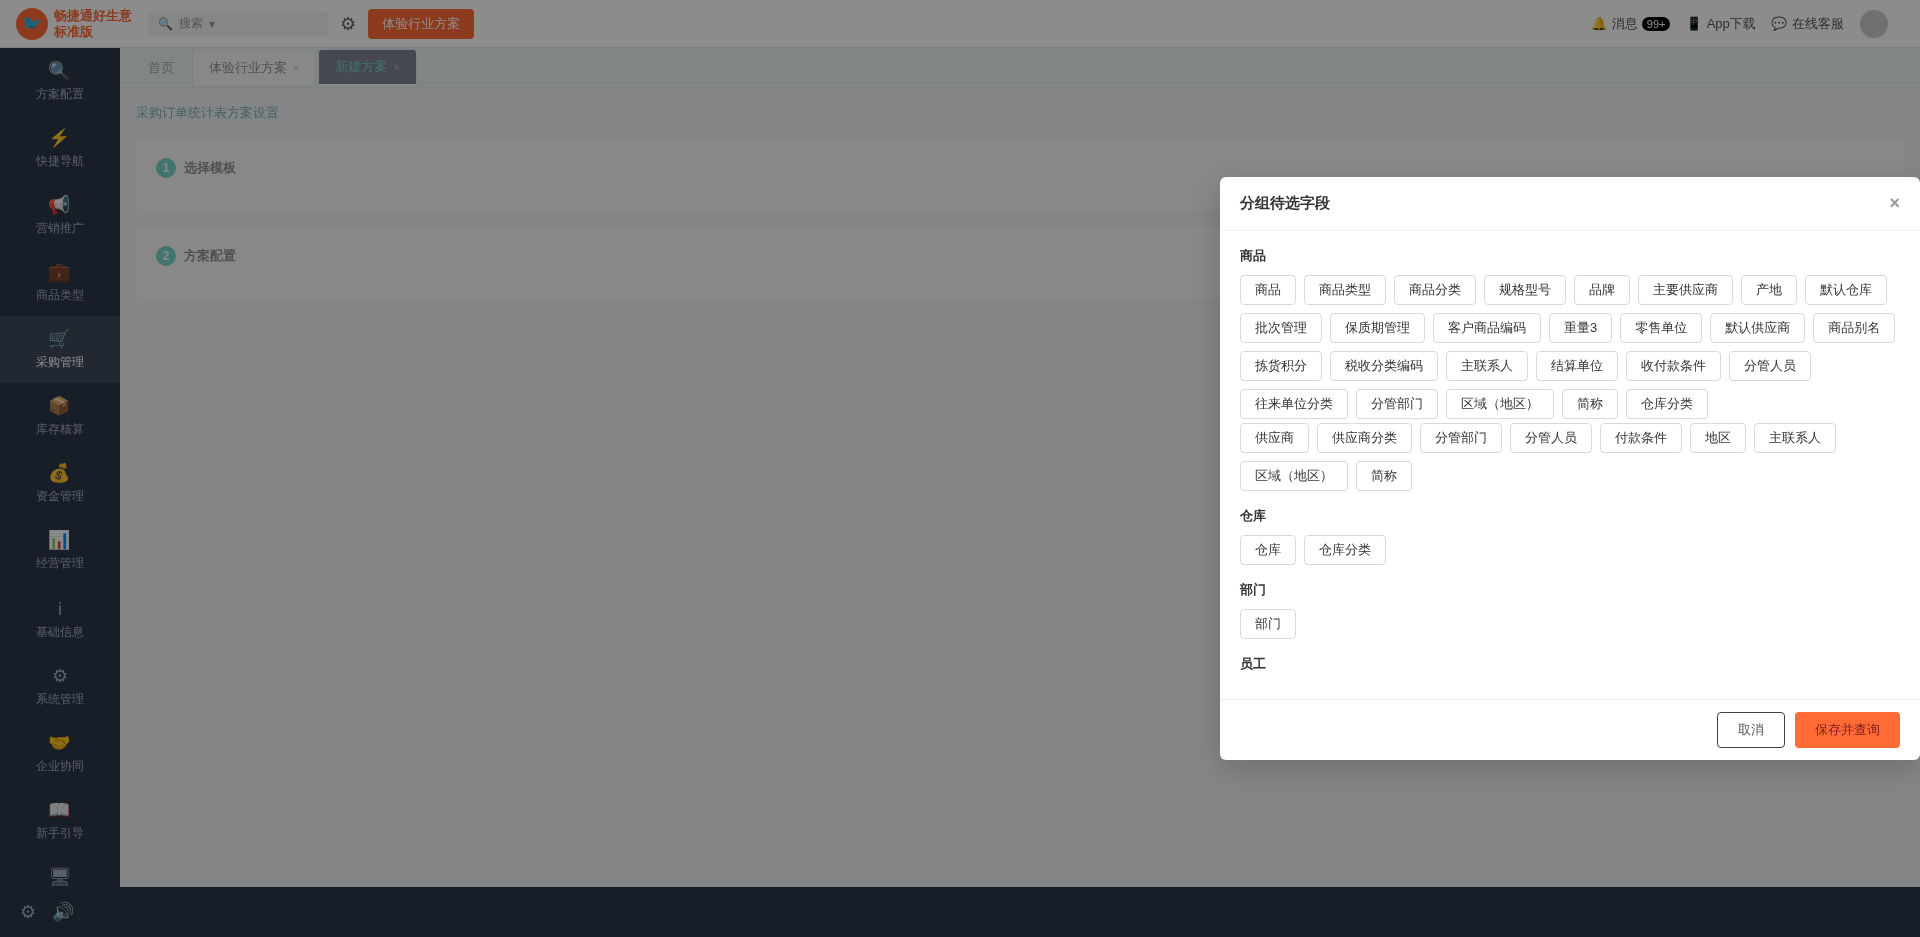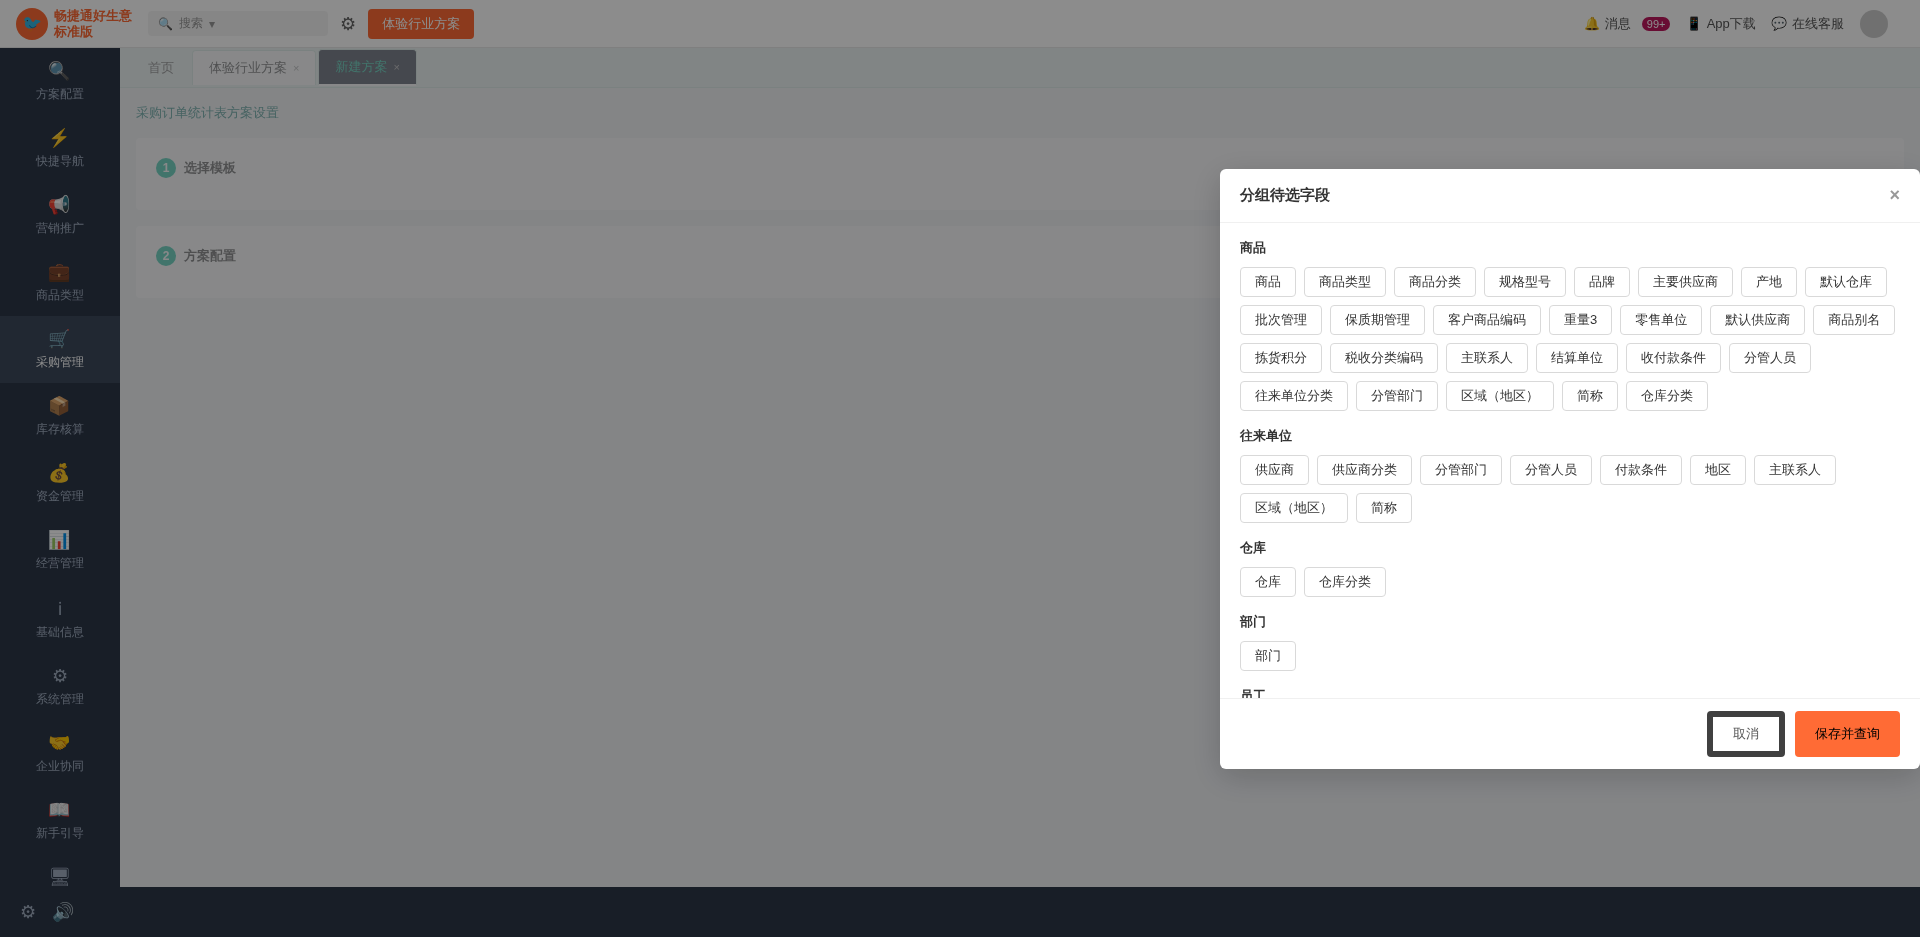--- a/index.html
+++ b/index.html
@@ -11,21 +11,21 @@
       border-bottom: 1px solid #e8e8e8; padding: 0 16px; gap: 12px;
       position: fixed; top: 0; left: 0; right: 0; z-index: 100;
     }
     .logo { display: flex; align-items: center; gap: 6px; width: 120px; }
     .logo-icon { width: 32px; height: 32px; background: #ff6b35; border-radius: 50%; display: flex; align-items: center; justify-content: center; color: #fff; font-size: 16px; }
     .logo-text { font-size: 13px; color: #ff6b35; font-weight: bold; line-height: 1.2; }
     .top-search { display: flex; align-items: center; background: #f5f5f5; border-radius: 4px; padding: 4px 10px; gap: 6px; width: 180px; cursor: pointer; }
     .top-search span { color: #999; font-size: 12px; }
     .top-actions { display: flex; align-items: center; gap: 16px; margin-left: auto; }
     .top-action-item { display: flex; align-items: center; gap: 4px; font-size: 13px; color: #555; cursor: pointer; }
-    .badge { background: #be185d; color: #fff; border-radius: 10px; padding: 1px 5px; font-size: 11px; margin-left: 7px; }
+    .badge { background: #000000; color: #fff; border-radius: 10px; padding: 1px 5px; font-size: 11px; }
     .btn-trial { background: #ff6b35; color: #fff; border: none; border-radius: 4px; padding: 6px 14px; cursor: pointer; font-size: 13px; }
     .avatar { width: 28px; height: 28px; background: #ccc; border-radius: 50%; }
 
     
     .sidebar {
       position: fixed; left: 0; top: 48px; bottom: 0; width: 120px;
       background: #2d3748; display: flex; flex-direction: column; z-index: 90;
     }
     .sidebar-item {
       display: flex; flex-direction: column; align-items: center; padding: 12px 8px;
@@ -94,22 +94,22 @@
       white-space: nowrap;
     }
 
     
     .bottom-bar {
       position: fixed; bottom: 0; left: 0; right: 0; height: 50px;
       background: #2d3748; display: flex; align-items: center;
       padding: 0 20px; gap: 16px; z-index: 100;
     }
     .bottom-icon { color: #a0aec0; font-size: 18px; cursor: pointer; }
-    .btn-cancel { border: 6px solid #404040; background: #fff; color: #555; padding: 8px 20px; border-radius: 4px; cursor: pointer; font-size: 13px; }
-    .btn-save { background: #ff6b35; color: #000000; border: none; padding: 8px 20px; border-radius: 4px; cursor: pointer; font-size: 13px; }
+    .btn-cancel { border: 1px solid #404040; background: #fff; color: #555; padding: 8px 20px; border-radius: 4px; cursor: pointer; font-size: 13px; }
+    .btn-save { background: #ff6b35; color: #7f1d1d; border: none; padding: 8px 20px; border-radius: 4px; cursor: pointer; font-size: 13px; }
 
     
     .dialog-body::-webkit-scrollbar { width: 6px; }
     .dialog-body::-webkit-scrollbar-track { background: #f1f1f1; }
     .dialog-body::-webkit-scrollbar-thumb { background: #ccc; border-radius: 3px; }
 
     
     .bg-content { opacity: 0.5; pointer-events: none; }
   </style>
 </head>
@@ -268,21 +268,20 @@
           <div class="field-tag">主联系人</div>
           <div class="field-tag">结算单位</div>
           <div class="field-tag">收付款条件</div>
           <div class="field-tag">分管人员</div>
           <div class="field-tag">往来单位分类</div>
           <div class="field-tag">分管部门</div>
           <div class="field-tag">区域（地区）</div>
           <div class="field-tag">简称</div>
           <div class="field-tag">仓库分类</div>
         </div>
-        <div class="section-title">往来单位</div>
         <div class="field-grid">
           <div class="field-tag">供应商</div>
           <div class="field-tag">供应商分类</div>
           <div class="field-tag">分管部门</div>
           <div class="field-tag">分管人员</div>
           <div class="field-tag">付款条件</div>
           <div class="field-tag">地区</div>
           <div class="field-tag">主联系人</div>
           <div class="field-tag">区域（地区）</div>
           <div class="field-tag">简称</div>

